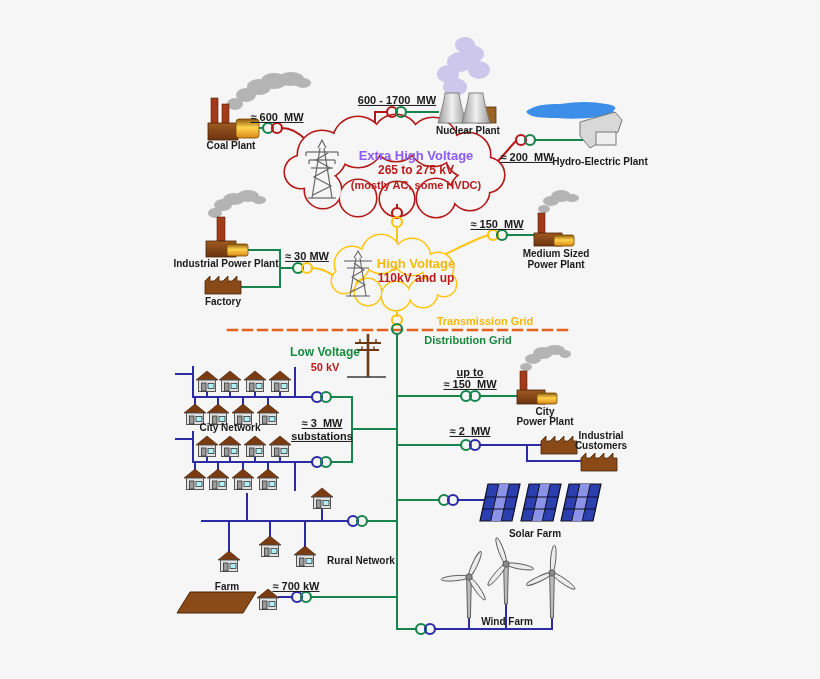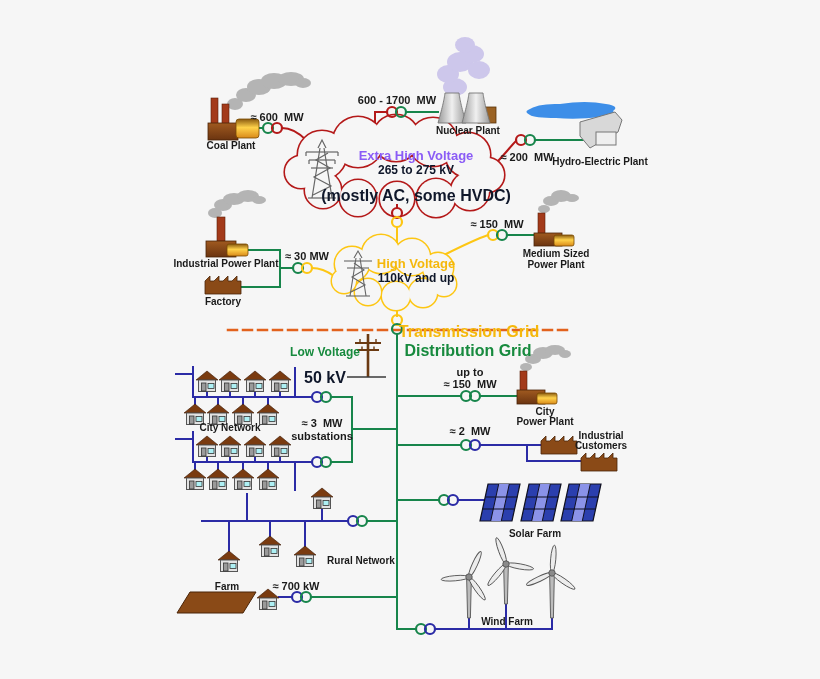--- a/index.html
+++ b/index.html
@@ -7,28 +7,28 @@
   .stage{
     position:relative;width:820px;height:679px;background:#f6f6f6;
     font-family:"Liberation Sans","DejaVu Sans",sans-serif;overflow:hidden;
   }
   .stage svg{position:absolute;left:0;top:0;}
   .lbl{
     position:absolute;transform:translate(-50%,-50%);
     font-weight:700;color:#1a1a1a;font-size:10px;white-space:pre;
     line-height:1.1;text-align:center;
   }
-  .pw{font-size:11px;}
-  .gray{color:#0f172a;}
+  .pw{font-size:11px;text-decoration:underline;}
+  .gray{color:#b91c1c;}
   .red{color:#8b5cf6;}
   .yellow{color:#f5b80c;}
   .green{color:#178a3e;text-align:center;}
   .t13{font-size:13px;}
   .t12{font-size:12px;}
-  .t11{font-size:16px;margin-top:11px;}
+  .t11{font-size:11px;}
 </style>
 </head>
 <body>
 
 <div class="stage">
 <svg width="820" height="679" viewBox="0 0 820 679">
   <defs>
     <linearGradient id="goldG" x1="0" y1="0" x2="0" y2="1">
       <stop offset="0" stop-color="#8a5a10"></stop>
           <stop offset="0.45" stop-color="#ffd24a"></stop>
@@ -431,21 +431,21 @@
 <div class="lbl" style="left:223px;top:301px">Factory</div>
 <div class="lbl pw" style="left:307px;top:256px">≈ 30 MW</div>
 
 <div class="lbl t13 yellow" style="left:416px;top:264px">High Voltage</div>
 <div class="lbl t12 gray" style="left:416px;top:279px">110kV and up</div>
 
 <div class="lbl pw" style="left:497px;top:224px">≈ 150  MW</div>
 <div class="lbl" style="left:556px;top:253px">Medium Sized</div>
 <div class="lbl" style="left:556px;top:264px">Power Plant</div>
 
-<div class="lbl t11 yellow" style="left:469px;top:321px">Transmission Grid</div>
+<div class="lbl t11 yellow" style="left:485px;top:321px">Transmission Grid</div>
 <div class="lbl t11 green" style="left:468px;top:340px">Distribution Grid</div>
 
 <div class="lbl t12 green" style="left:325px;top:353px">Low Voltage</div>
 <div class="lbl t11 gray" style="left:325px;top:367px">50 kV</div>
 
 <div class="lbl" style="left:230px;top:427px">City Network</div>
 <div class="lbl pw" style="left:322px;top:423px">≈ 3  MW</div>
 <div class="lbl pw" style="left:322px;top:436px">substations</div>
 
 <div class="lbl pw" style="left:470px;top:372px">up to</div>

